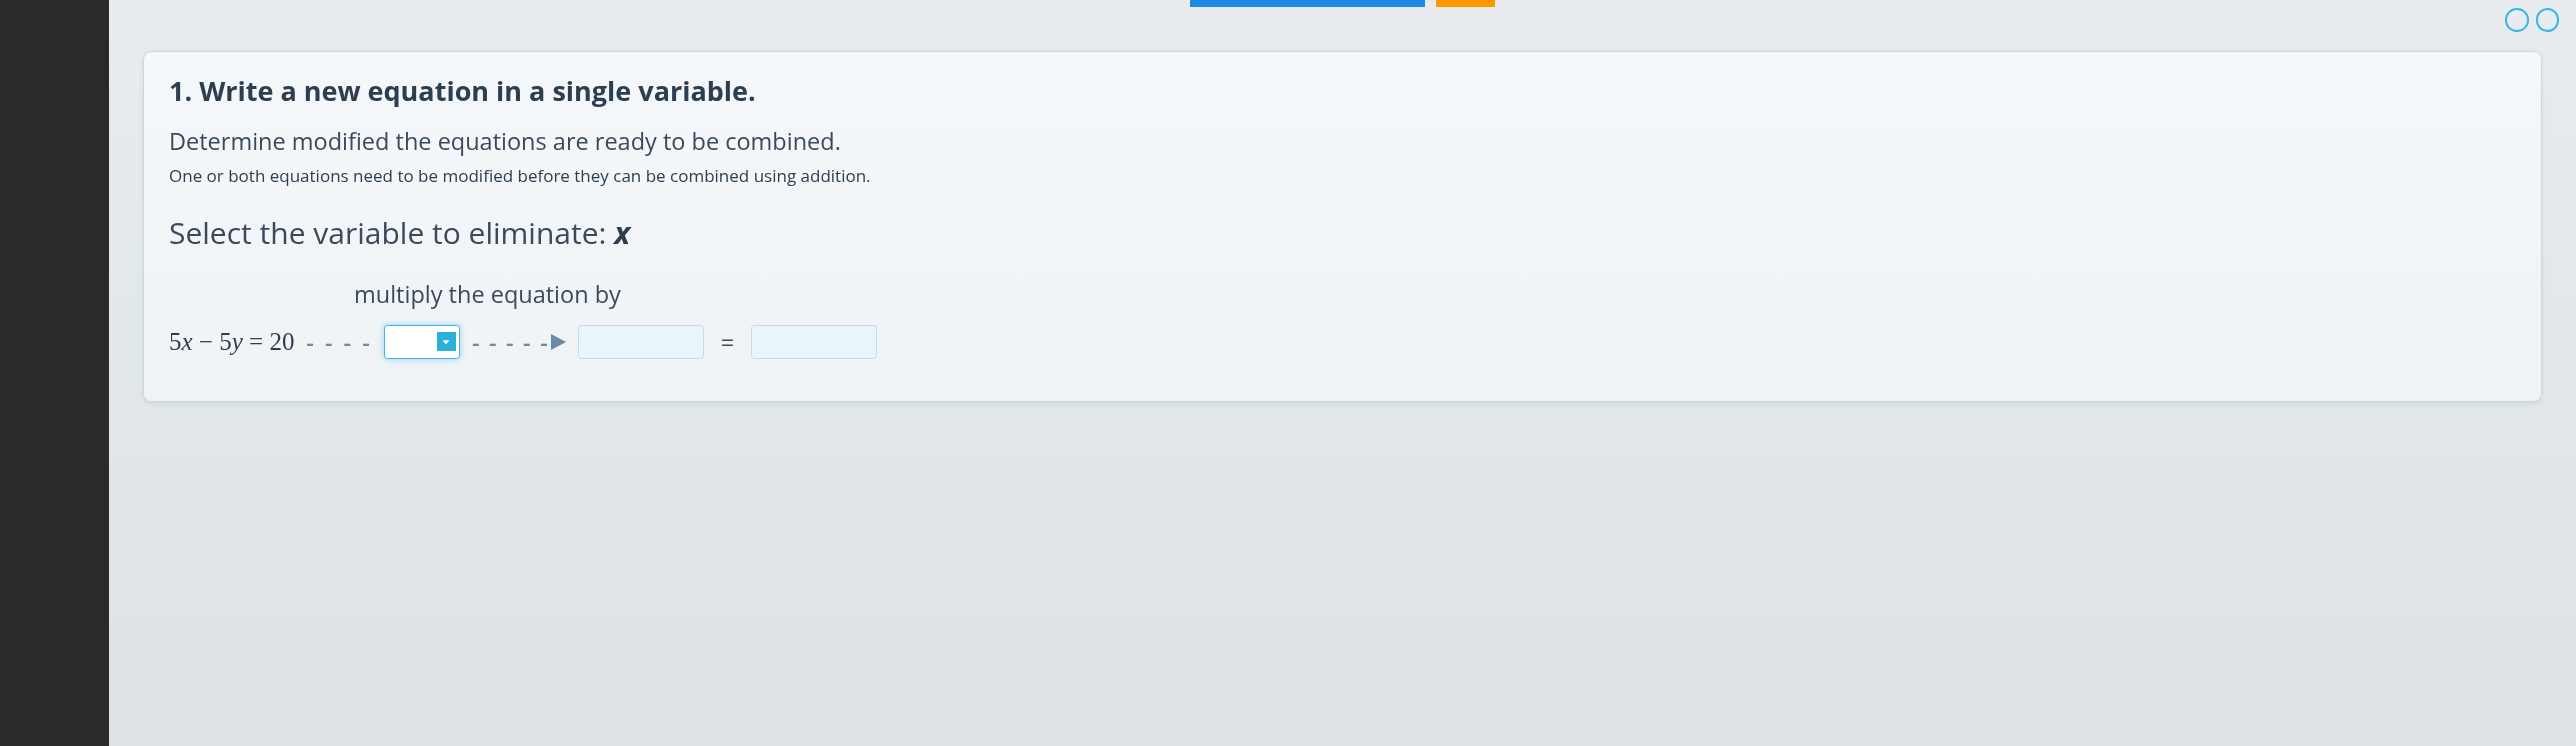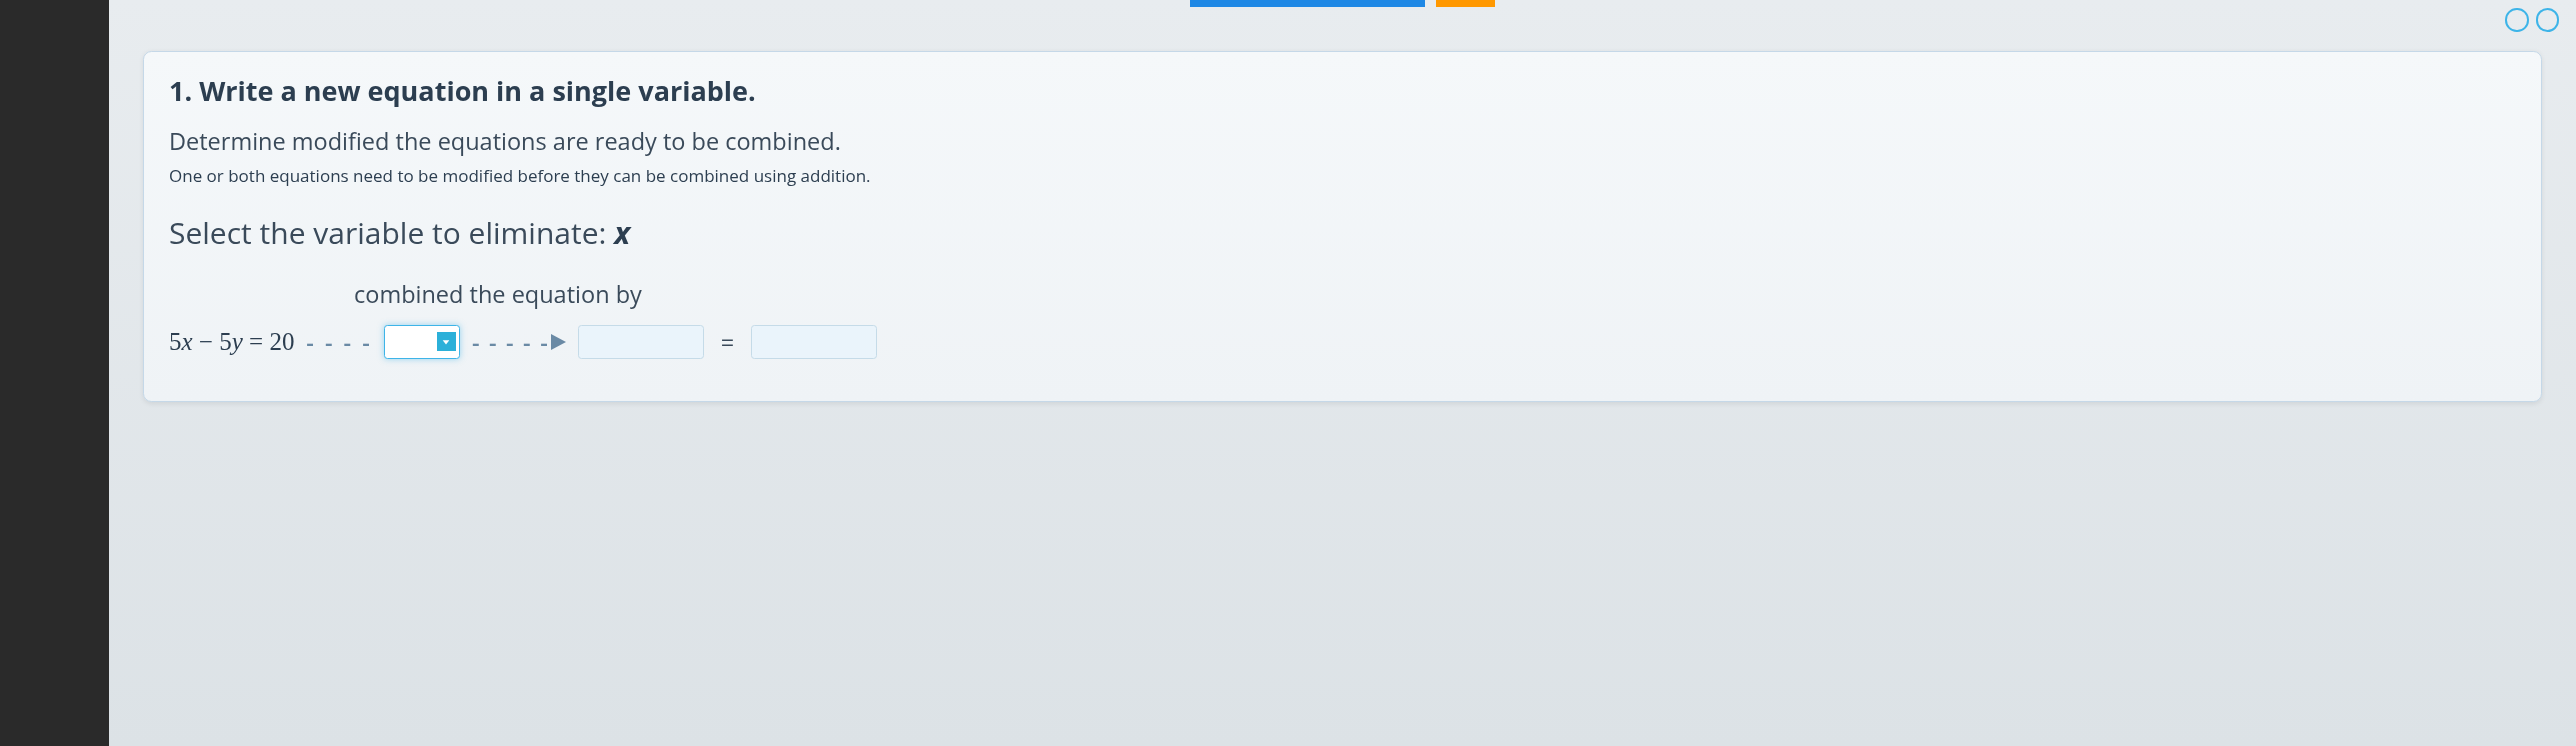--- a/index.html
+++ b/index.html
@@ -196,21 +196,21 @@
 
     <div class="instruction-line">Determine modified the equations are ready to be combined.</div>
 
     <div class="instruction-bold">One or both equations need to be modified before they can be combined using addition.</div>
 
     <div class="select-line">
       <span>Select the variable to eliminate:</span>
       <span class="var-selected">x</span>
     </div>
 
-    <div class="multiply-label">combined the equation by</div>
+    <div class="multiply-label">multiply the equation by</div>
 
     <div class="equation-row">
 
       <span class="equation">
         <span class="num">5</span><span>x</span>
         <span class="num">−</span>
         <span class="num">5</span><span>y</span>
         <span class="num">=</span>
         <span class="num">20</span>
       </span>

